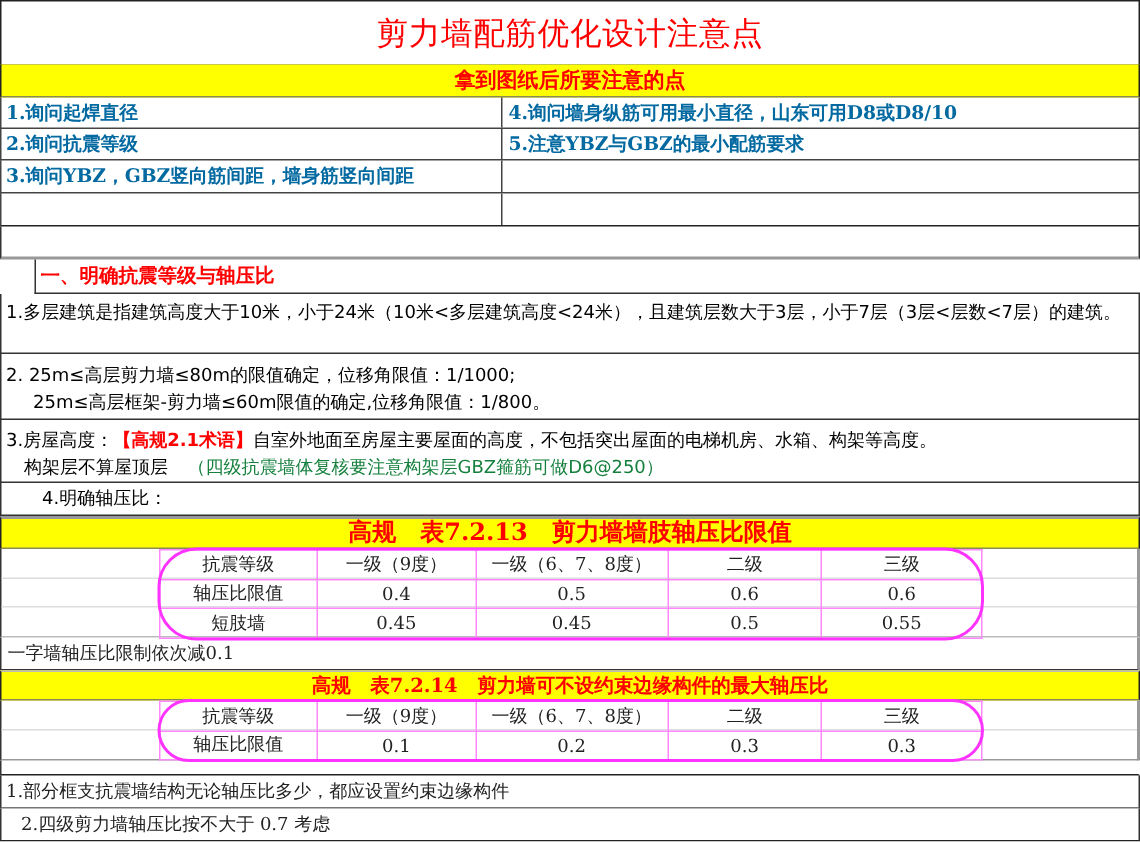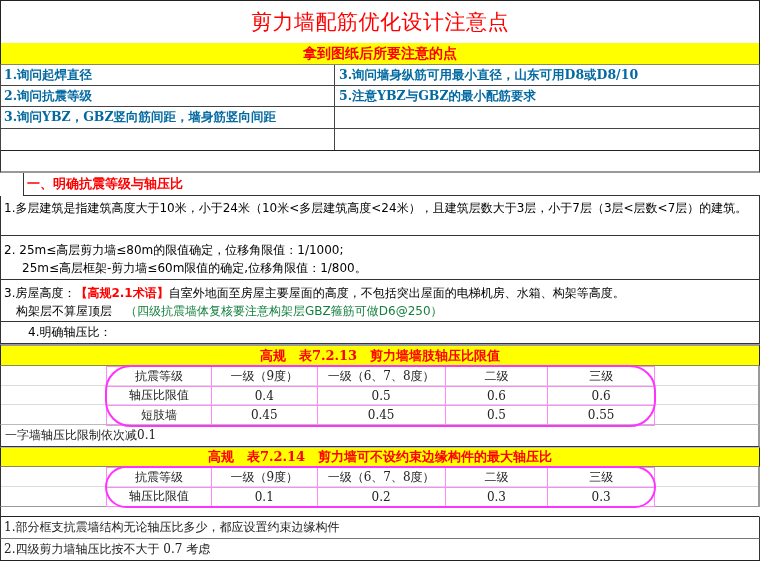--- a/index.html
+++ b/index.html
@@ -13,21 +13,21 @@
     color: #ff0000; font-size: 21px; letter-spacing: 0.5px;
     font-family: "DejaVu Serif", serif;
   }
   .yellow {
     background: #ffff00; color: #ff0000; font-weight: bold;
     display: flex; align-items: center; justify-content: center;
     border-left: 1px solid #222; border-right: 1px solid #222;
     border-bottom: 1px solid #8a8a55;
   }
   .yh1 { left: 0; top: 43px; width: 760px; height: 22px; font-size: 14px; }
-  .yh2 { left: 0; top: 344px; width: 760px; height: 22px; font-size: 13px; border-top: 2px solid #999; }
+  .yh2 { left: 0; top: 344px; width: 760px; height: 22px; font-size: 16px; border-top: 2px solid #999; }
   .yh3 { left: 0; top: 447px; width: 760px; height: 20px; font-size: 13px; border-top: 1px solid #bbb; }
   .twocol-row { left: 0; width: 760px; height: 22px; border: 1px solid #444; border-top: none; }
   .twocol-row .c1 { position: absolute; left: 0; top: 0; width: 334px; height: 100%; border-right: 1px solid #444; padding-left: 3px; display: flex; align-items: center; }
   .twocol-row .c2 { position: absolute; left: 334px; top: 0; right: 0; height: 100%; padding-left: 4px; display: flex; align-items: center; }
   .redb { color: #0369a1; font-weight: bold; font-size: 12.5px; }
   .row { left: 0; width: 760px; border: 1px solid #333; border-top: none; padding-left: 3px; font-size: 12px; font-family: "DejaVu Sans", sans-serif; }
   .sect-head { color: #ff0000; font-weight: bold; font-size: 13px; display: flex; align-items: center; font-family: "DejaVu Sans", sans-serif; }
   .para { line-height: 18px; padding-top: 3px; white-space: normal; }
   .red { color: #15803d; margin-left: 13px; }
   .redbold { color: #ff0000; font-weight: bold; }
@@ -40,21 +40,21 @@
 </style>
 </head>
 <body>
 
 <div class="abs title">剪力墙配筋优化设计注意点</div>
 
 <div class="abs yellow yh1">拿到图纸后所要注意的点</div>
 
 <div class="abs twocol-row" style="top:65px;height:21px;">
   <div class="c1 redb">1.询问起焊直径</div>
-  <div class="c2 redb">3.询问墙身纵筋可用最小直径，山东可用D8或D8/10</div>
+  <div class="c2 redb">4.询问墙身纵筋可用最小直径，山东可用D8或D8/10</div>
 </div>
 <div class="abs twocol-row" style="top:86px;height:21px;">
   <div class="c1 redb">2.询问抗震等级</div>
   <div class="c2 redb">5.注意YBZ与GBZ的最小配筋要求</div>
 </div>
 <div class="abs twocol-row" style="top:107px;height:22px;">
   <div class="c1 redb">3.询问YBZ，GBZ竖向筋间距，墙身筋竖向间距</div>
   <div class="c2 redb"></div>
 </div>
 <div class="abs twocol-row" style="top:129px;height:22px;border-bottom:1px solid #222;">
@@ -152,13 +152,13 @@
     <td>0.2</td>
     <td>0.3</td>
     <td>0.3</td>
   </tr>
 </tbody>
   </table>
 
 <div class="abs" style="left:0;top:507px;width:760px;height:10px;border-left:1px solid #333;border-right:1px solid #fff;border-bottom:1px solid #222;"></div>
 
 <div class="abs row plain" style="top:517px;height:22px;padding-left:3px;border-bottom:1px solid #777;">1.部分框支抗震墙结构无论轴压比多少，都应设置约束边缘构件</div>
-<div class="abs row plain" style="top:539px;height:22px;padding-left:3px;border-bottom:1px solid #222;">2.四级剪力墙轴压比按不大于 0.7 考虑</div>
+<div class="abs row plain" style="top:539px;height:22px;padding-left:13px;border-bottom:1px solid #222;">2.四级剪力墙轴压比按不大于 0.7 考虑</div>
 
 </body></html>

